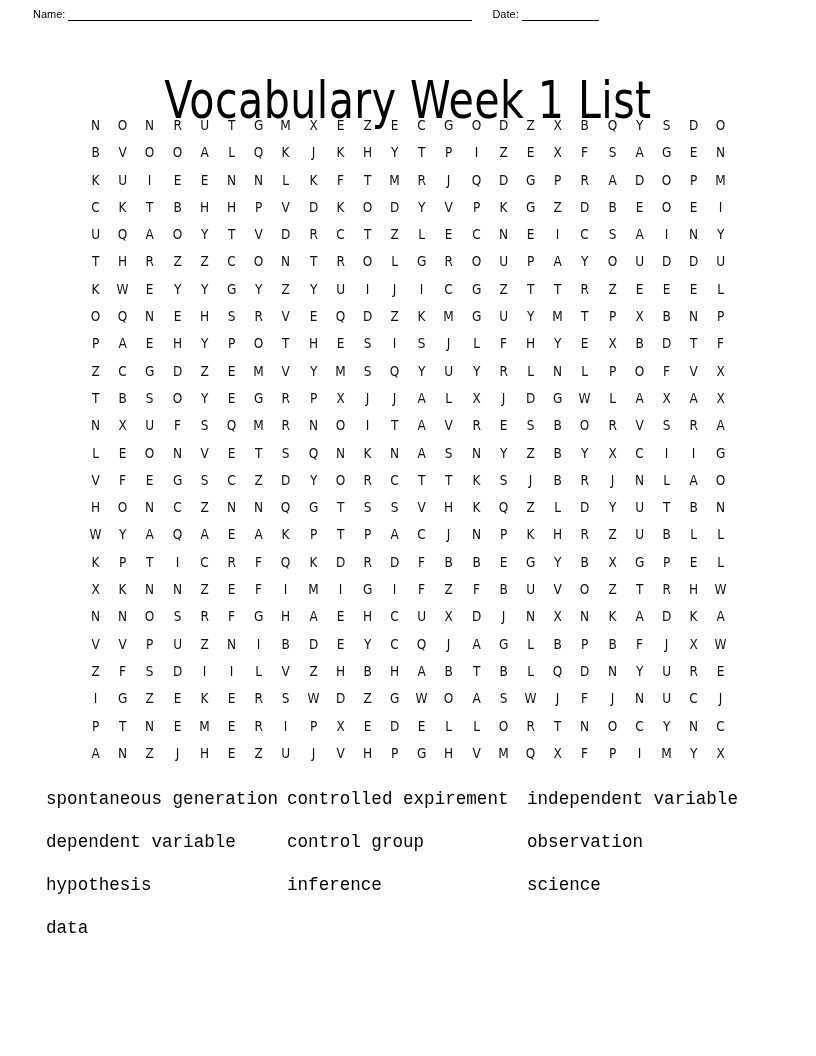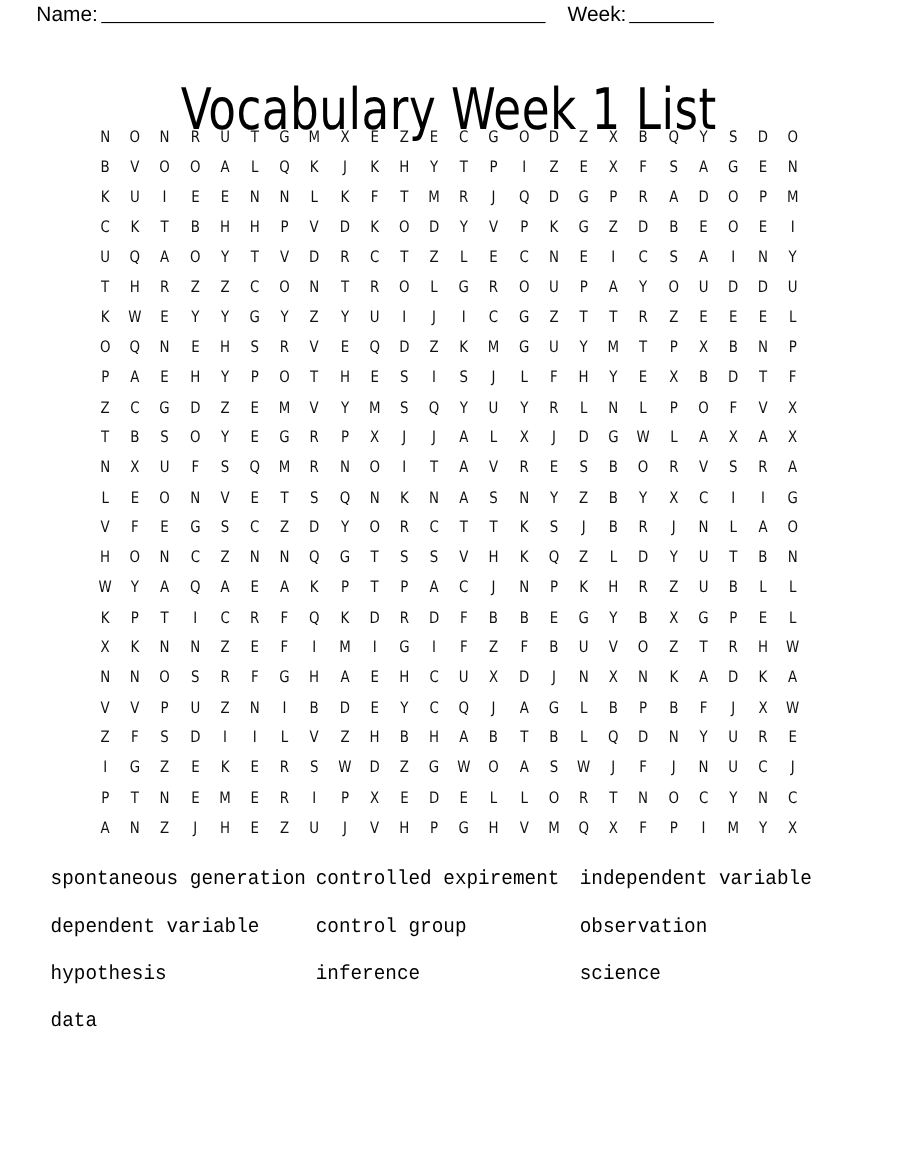--- a/index.html
+++ b/index.html
@@ -17,21 +17,21 @@
   
   .header-row {
     position: absolute;
     top: 0px;
     left: 0px;
     width: 816px;
     height: 28px;
     display: flex;
     align-items: center;
     padding: 0 33px 0 33px;
-    font-size: 19px;
+    font-size: 11px;
     white-space: nowrap;
   }
   .field-label { font-family: "Liberation Sans", sans-serif; }
   .rule {
     display: inline-block;
     border-bottom: 1px solid #000;
     height: 14px;
     margin: 0 0 0 3px;
   }
   .rule-name { width: 404px; }
@@ -92,21 +92,21 @@
   }
   .word.empty { visibility: hidden; }
 </style>
 </head>
 <body>
 
 <div class="header-row">
   <span class="field-label">Name:</span>
   <span class="rule rule-name"></span>
   <span class="spacer-gap"></span>
-  <span class="field-label">Week:</span>
+  <span class="field-label">Date:</span>
   <span class="rule rule-date"></span>
 </div>
 
 <h1 class="puzzle-title">Vocabulary Week 1 List</h1>
 
 <div class="grid">
     <div class="cell">N</div>
     <div class="cell">O</div>
     <div class="cell">N</div>
     <div class="cell">R</div>

